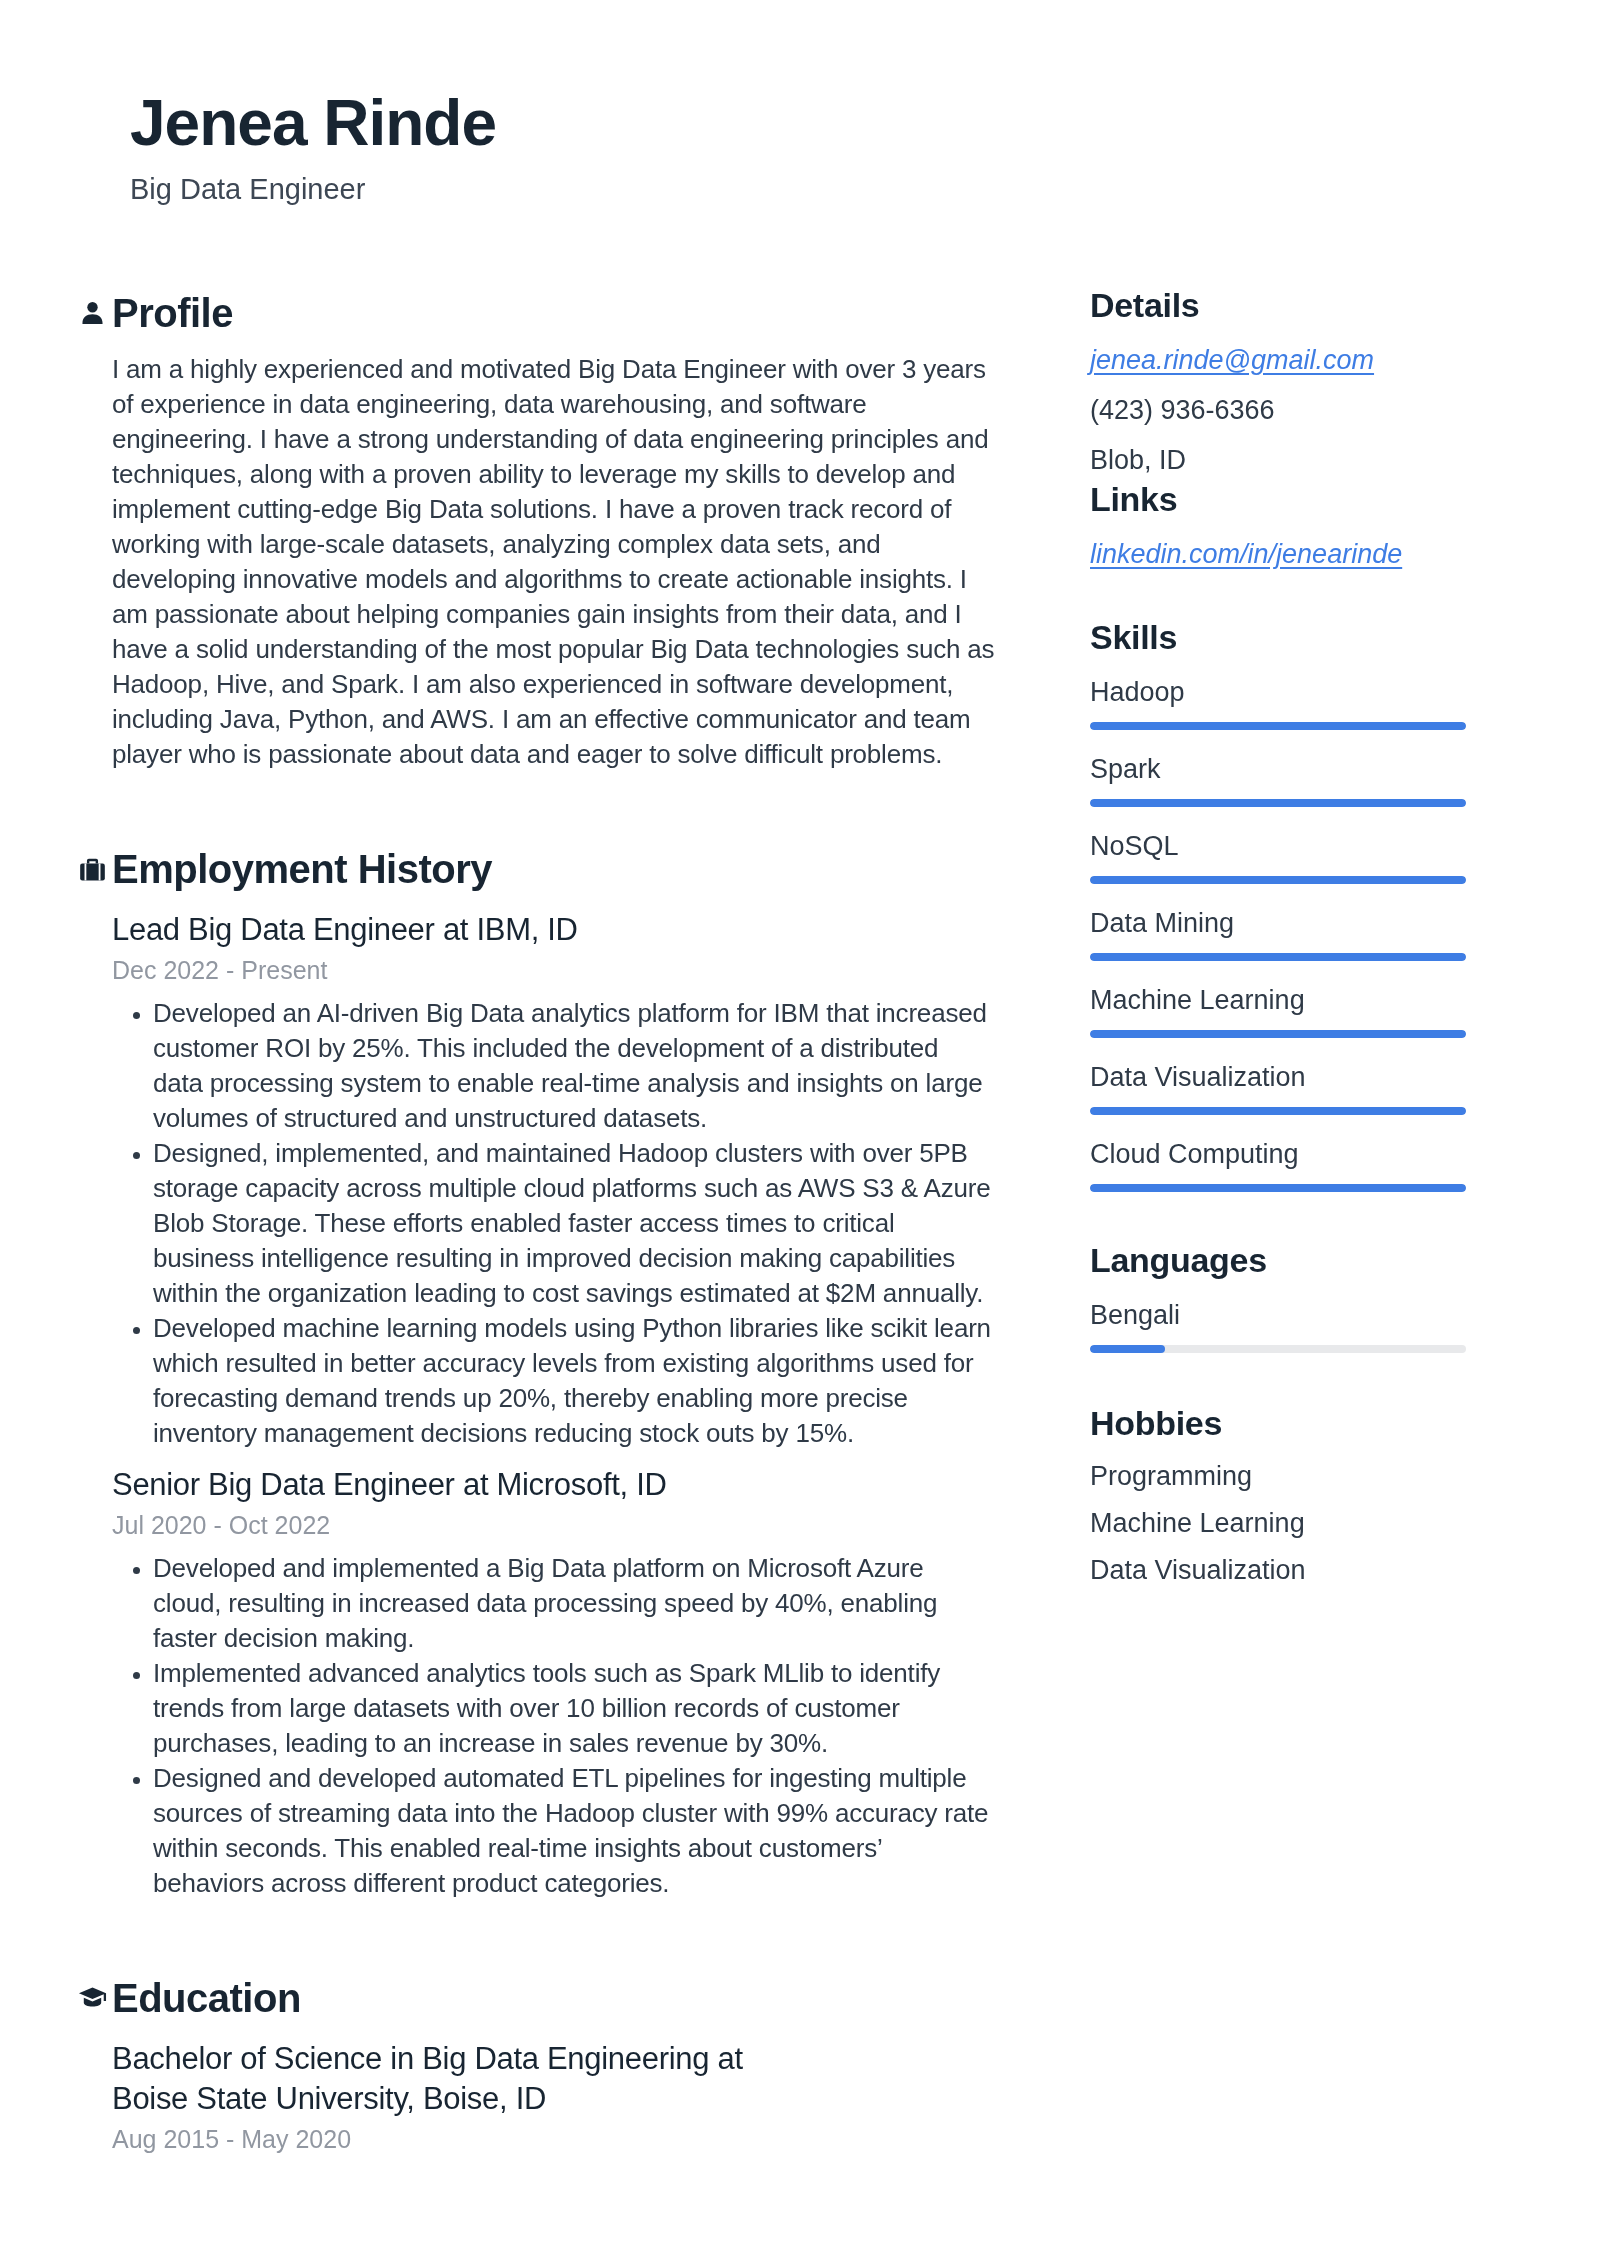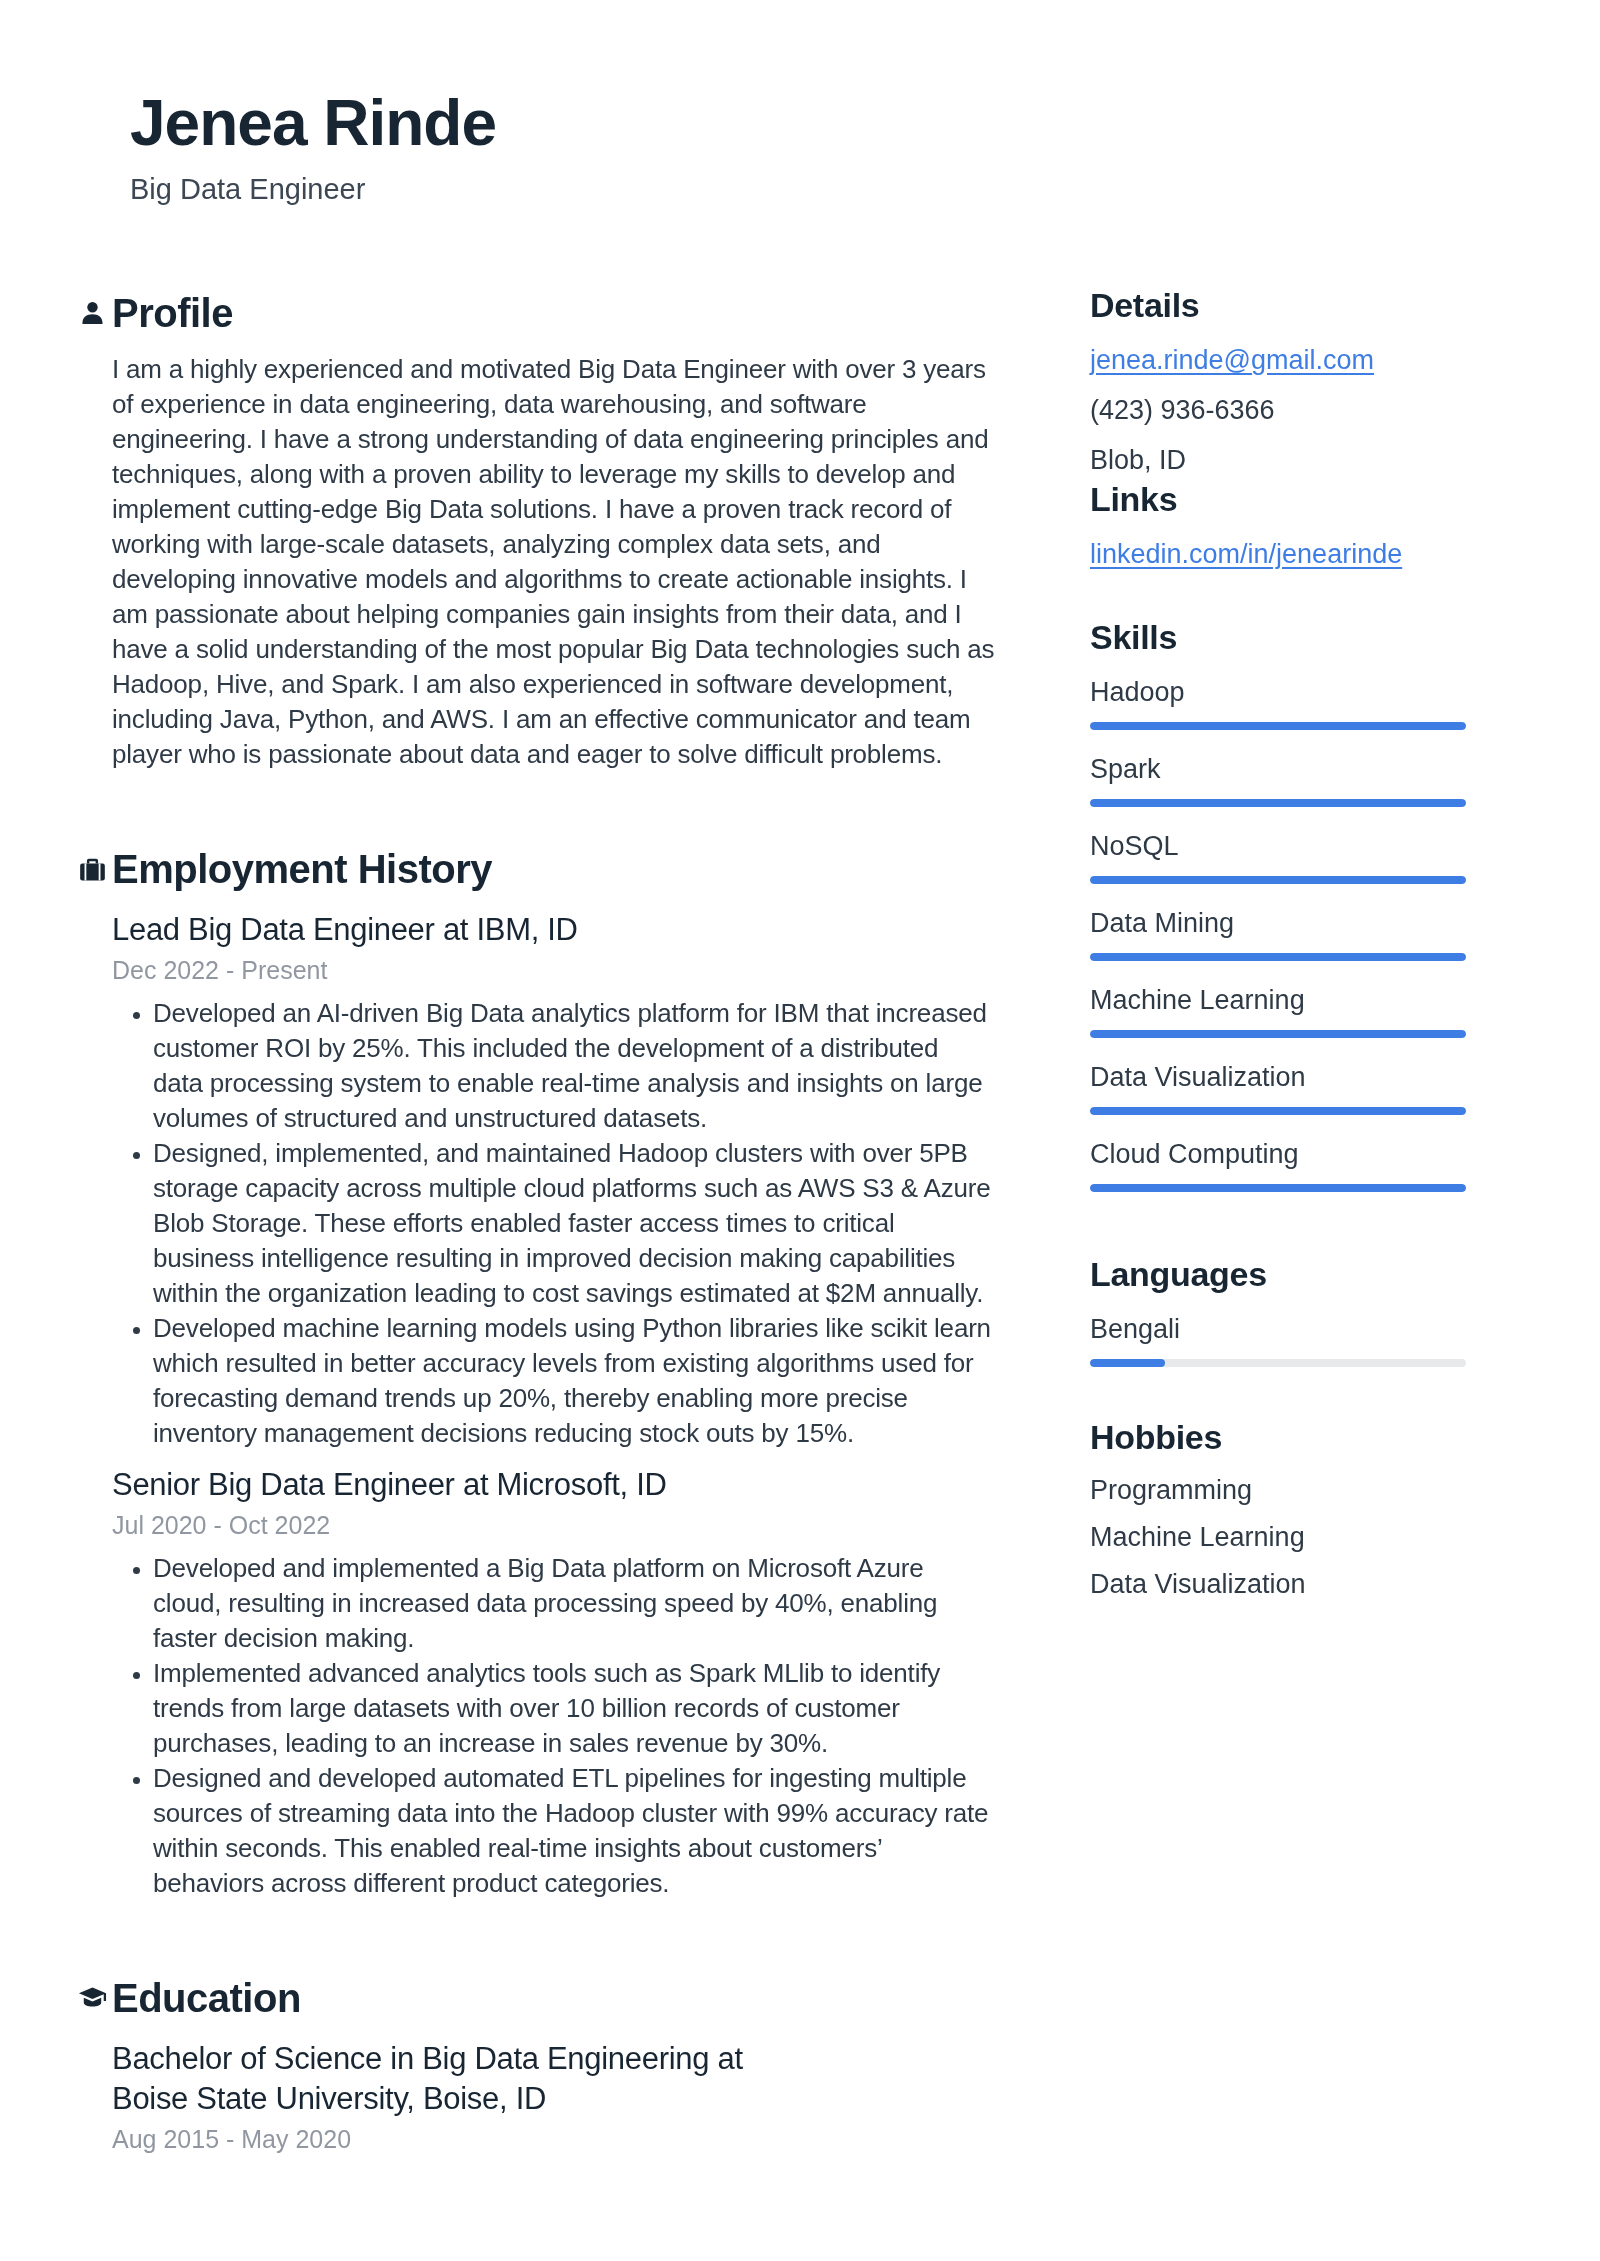--- a/index.html
+++ b/index.html
@@ -64,25 +64,25 @@
   ul.bullets li::marker{color:var(--ink-body);font-size:22px;}
 
   
   .sidebar{position:absolute;left:1090px;top:0;width:376px;padding-top:283px;}
   .sb-heading{
     font-size:34px;line-height:44px;font-weight:700;color:var(--ink-heading);
     letter-spacing:-0.3px;
   }
   .sb-gap-links{}
   .sb-gap-skills{margin-top:44px;}
-  .sb-gap-languages{margin-top:60px;}
+  .sb-gap-languages{margin-top:46px;}
   .sb-gap-hobbies{margin-top:48px;}
   .sb-line{font-size:27px;line-height:34px;color:var(--ink-body);}
   .sb-line{margin-top:16px;}
-  a.link{color:var(--accent);text-decoration:underline;text-underline-offset:4px;}
+  a.link{color:var(--accent);text-decoration:underline;text-underline-offset:4px;font-style:italic;}
 
   .meter-item{margin-top:16px;}
   .meter-label{font-size:27px;line-height:34px;color:var(--ink-body);}
   .meter-track{
     margin-top:13px;width:100%;height:8px;border-radius:4px;background:var(--track);
     overflow:hidden;position:relative;
   }
   .meter-fill{height:100%;border-radius:4px;background:var(--accent);}
   .meter-item{margin-bottom:22px;}
 

